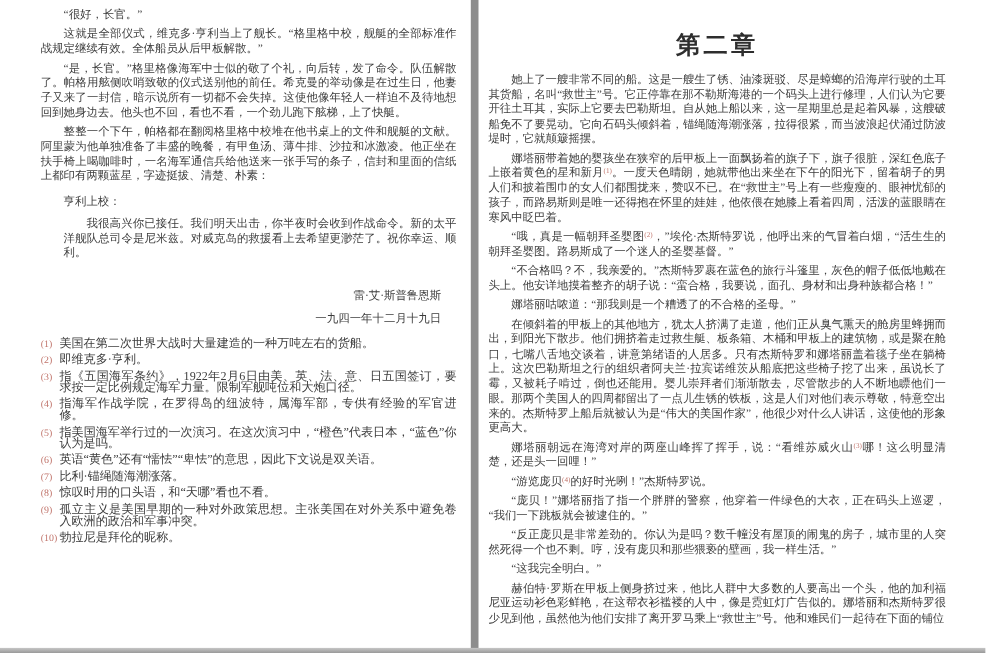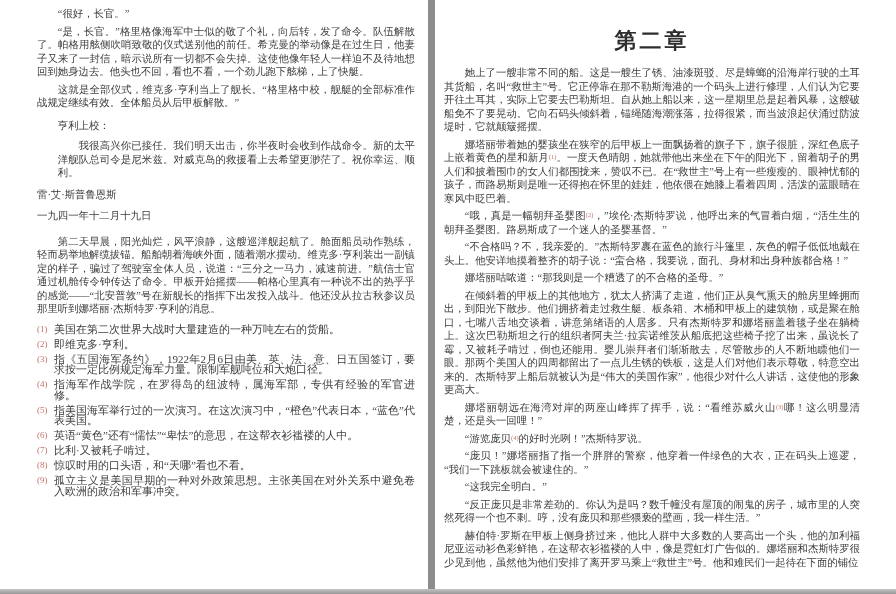--- a/index.html
+++ b/index.html
@@ -20,22 +20,22 @@
   p {
     margin: 0 0 4px 0;
     font-size: 10.4px;
     line-height: 13.5px;
     text-align: justify;
     text-justify: inter-ideograph;
   }
   .para, .para-spaced, .letter-body { text-indent: 2em; }
   .para-spaced { margin-top: 11px; }
   .salutation  { margin: 9px 0 7px 2em; text-indent: 0; }
-  .letter-body { margin-left: 2em; margin-bottom: 6px; }
-  .sig, .date  { text-align: left; margin-right: 14px; line-height: 17px; text-indent: 0; }
+  .letter-body { margin-left: 2em; margin-bottom: 23px; }
+  .sig, .date  { text-align: right; margin-right: 14px; line-height: 17px; text-indent: 0; }
 
   .chapter-title {
     font-size: 22px; font-weight: bold;
     text-align: center; letter-spacing: 3px;
     margin: 26px 0 10px 0;
     color: #2e2e2e;
   }
 
   .footnotes { margin-top: 8px; }
   .footnote { display: flex; margin-bottom: 4.5px; }
@@ -62,79 +62,83 @@
     background: linear-gradient(180deg, #c6c6c6, #969696);
   }
 </style>
 </head>
 <body>
 
 <div class="spread">
   <div class="page left">
     <div id="left-blocks">
         <p class="para">“很好，长官。”</p>
+        <p class="para">这就是全部仪式，维克多·亨利当上了舰长。“格里格中校，舰艇的全部标准作战规定继续有效。全体船员从后甲板解散。”</p>
         <p class="para">“是，长官。”格里格像海军中士似的敬了个礼，向后转，发了命令。队伍解散了。帕格用舷侧吹哨致敬的仪式送别他的前任。希克曼的举动像是在过生日，他妻子又来了一封信，暗示说所有一切都不会失掉。这使他像年轻人一样迫不及待地想回到她身边去。他头也不回，看也不看，一个劲儿跑下舷梯，上了快艇。</p>
-        <p class="para">这就是全部仪式，维克多·亨利当上了舰长。“格里格中校，舰艇的全部标准作战规定继续有效。全体船员从后甲板解散。”</p>
+        <p class="para">整整一个下午，帕格都在翻阅格里格中校堆在他书桌上的文件和舰艇的文献。阿里蒙为他单独准备了丰盛的晚餐，有甲鱼汤、薄牛排、沙拉和冰激凌。他正坐在扶手椅上喝咖啡时，一名海军通信兵给他送来一张手写的条子，信封和里面的信纸上都印有两颗蓝星，字迹挺拔、清楚、朴素：</p>
         <p class="salutation">亨利上校：</p>
         <p class="letter-body">我很高兴你已接任。我们明天出击，你半夜时会收到作战命令。新的太平洋舰队总司令是尼米兹。对威克岛的救援看上去希望更渺茫了。祝你幸运、顺利。</p>
         <p class="sig">雷·艾·斯普鲁恩斯</p>
         <p class="date">一九四一年十二月十九日</p>
-        <p class="para-spaced">第二天早晨，阳光灿烂，风平浪静，这艘巡洋舰起航了。舱面船员动作熟练，轻而易举地解缆拔锚。船舶朝着海峡外面，随着潮水摆动。维克多·亨利装出一副镇定的样子，骗过了驾驶室全体人员，说道：“三分之一马力，减速前进。”航信士官通过机舱传令钟传达了命令。甲板开始摇摆——帕格心里真有一种说不出的热乎乎的感觉——“北安普敦”号在新舰长的指挥下出发投入战斗。他还没从拉古秋参议员那里听到娜塔丽·杰斯特罗·亨利的消息。</p>
       </div>
     <div id="footnotes" class="footnotes">
         <div class="footnote">
           <span class="fn-num">(1)</span>
           <span class="fn-text">美国在第二次世界大战时大量建造的一种万吨左右的货船。</span>
         </div>
         <div class="footnote">
           <span class="fn-num">(2)</span>
           <span class="fn-text">即维克多·亨利。</span>
         </div>
         <div class="footnote">
           <span class="fn-num">(3)</span>
           <span class="fn-text">指《五国海军条约》，1922年2月6日由美、英、法、意、日五国签订，要求按一定比例规定海军力量。限制军舰吨位和大炮口径。</span>
         </div>
         <div class="footnote">
           <span class="fn-num">(4)</span>
           <span class="fn-text">指海军作战学院，在罗得岛的纽波特，属海军部，专供有经验的军官进修。</span>
         </div>
         <div class="footnote">
           <span class="fn-num">(5)</span>
-          <span class="fn-text">指美国海军举行过的一次演习。在这次演习中，“橙色”代表日本，“蓝色”代表美国。</span>
+          <span class="fn-text">指美国海军举行过的一次演习。在这次演习中，“橙色”代表日本，“蓝色”你认为是吗。</span>
         </div>
         <div class="footnote">
           <span class="fn-num">(6)</span>
-          <span class="fn-text">英语“黄色”还有“懦怯”“卑怯”的意思，在这帮衣衫褴褛的人中。</span>
+          <span class="fn-text">英语“黄色”还有“懦怯”“卑怯”的意思，因此下文说是双关语。</span>
         </div>
         <div class="footnote">
           <span class="fn-num">(7)</span>
-          <span class="fn-text">比利·又被耗子啃过。</span>
+          <span class="fn-text">比利·锚绳随海潮涨落。</span>
         </div>
         <div class="footnote">
           <span class="fn-num">(8)</span>
           <span class="fn-text">惊叹时用的口头语，和“天哪”看也不看。</span>
         </div>
         <div class="footnote">
           <span class="fn-num">(9)</span>
           <span class="fn-text">孤立主义是美国早期的一种对外政策思想。主张美国在对外关系中避免卷入欧洲的政治和军事冲突。</span>
+        </div>
+        <div class="footnote">
+          <span class="fn-num">(10)</span>
+          <span class="fn-text">勃拉尼是拜伦的昵称。</span>
         </div>
       </div>
   </div>
   <div class="divider"></div>
   <div class="page right">
     <div class="chapter-title">第二章</div>
     <div id="right-paras">
         <p class="para">她上了一艘非常不同的船。这是一艘生了锈、油漆斑驳、尽是蟑螂的沿海岸行驶的土耳其货船，名叫“救世主”号。它正停靠在那不勒斯海港的一个码头上进行修理，人们认为它要开往土耳其，实际上它要去巴勒斯坦。自从她上船以来，这一星期里总是起着风暴，这艘破船免不了要晃动。它向石码头倾斜着，锚绳随海潮涨落，拉得很紧，而当波浪起伏涌过防波堤时，它就颠簸摇摆。</p>
         <p class="para">娜塔丽带着她的婴孩坐在狭窄的后甲板上一面飘扬着的旗子下，旗子很脏，深红色底子上嵌着黄色的星和新月<sup class="ref">(1)</sup>。一度天色晴朗，她就带他出来坐在下午的阳光下，留着胡子的男人们和披着围巾的女人们都围拢来，赞叹不已。在“救世主”号上有一些瘦瘦的、眼神忧郁的孩子，而路易斯则是唯一还得抱在怀里的娃娃，他依偎在她膝上看着四周，活泼的蓝眼睛在寒风中眨巴着。</p>
         <p class="para">“哦，真是一幅朝拜圣婴图<sup class="ref">(2)</sup>，”埃伦·杰斯特罗说，他呼出来的气冒着白烟，“活生生的朝拜圣婴图。路易斯成了一个迷人的圣婴基督。”</p>
         <p class="para">“不合格吗？不，我亲爱的。”杰斯特罗裹在蓝色的旅行斗篷里，灰色的帽子低低地戴在头上。他安详地摸着整齐的胡子说：“蛮合格，我要说，面孔、身材和出身种族都合格！”</p>
         <p class="para">娜塔丽咕哝道：“那我则是一个糟透了的不合格的圣母。”</p>
         <p class="para">在倾斜着的甲板上的其他地方，犹太人挤满了走道，他们正从臭气熏天的舱房里蜂拥而出，到阳光下散步。他们拥挤着走过救生艇、板条箱、木桶和甲板上的建筑物，或是聚在舱口，七嘴八舌地交谈着，讲意第绪语的人居多。只有杰斯特罗和娜塔丽盖着毯子坐在躺椅上。这次巴勒斯坦之行的组织者阿夫兰·拉宾诺维茨从船底把这些椅子挖了出来，虽说长了霉，又被耗子啃过，倒也还能用。婴儿崇拜者们渐渐散去，尽管散步的人不断地瞟他们一眼。那两个美国人的四周都留出了一点儿生锈的铁板，这是人们对他们表示尊敬，特意空出来的。杰斯特罗上船后就被认为是“伟大的美国作家”，他很少对什么人讲话，这使他的形象更高大。</p>
         <p class="para">娜塔丽朝远在海湾对岸的两座山峰挥了挥手，说：“看维苏威火山<sup class="ref">(3)</sup>哪！这么明显清楚，还是头一回哩！”</p>
         <p class="para">“游览庞贝<sup class="ref">(4)</sup>的好时光咧！”杰斯特罗说。</p>
         <p class="para">“庞贝！”娜塔丽指了指一个胖胖的警察，他穿着一件绿色的大衣，正在码头上巡逻，“我们一下跳板就会被逮住的。”</p>
+        <p class="para">“反正庞贝是非常差劲的。你认为是吗？数千幢没有屋顶的闹鬼的房子，城市里的人突然死得一个也不剩。哼，没有庞贝和那些猥亵的壁画，我一样生活。”</p>
         <p class="para">“这我完全明白。”</p>
-        <p class="para">“反正庞贝是非常差劲的。你认为是吗？数千幢没有屋顶的闹鬼的房子，城市里的人突然死得一个也不剩。哼，没有庞贝和那些猥亵的壁画，我一样生活。”</p>
         <p class="para">赫伯特·罗斯在甲板上侧身挤过来，他比人群中大多数的人要高出一个头，他的加利福尼亚运动衫色彩鲜艳，在这帮衣衫褴褛的人中，像是霓虹灯广告似的。娜塔丽和杰斯特罗很少见到他，虽然他为他们安排了离开罗马乘上“救世主”号。他和难民们一起待在下面的铺位</p>
       </div>
   </div>
 </div>
 <div class="bottom-edge"></div>
 
 </body></html>

